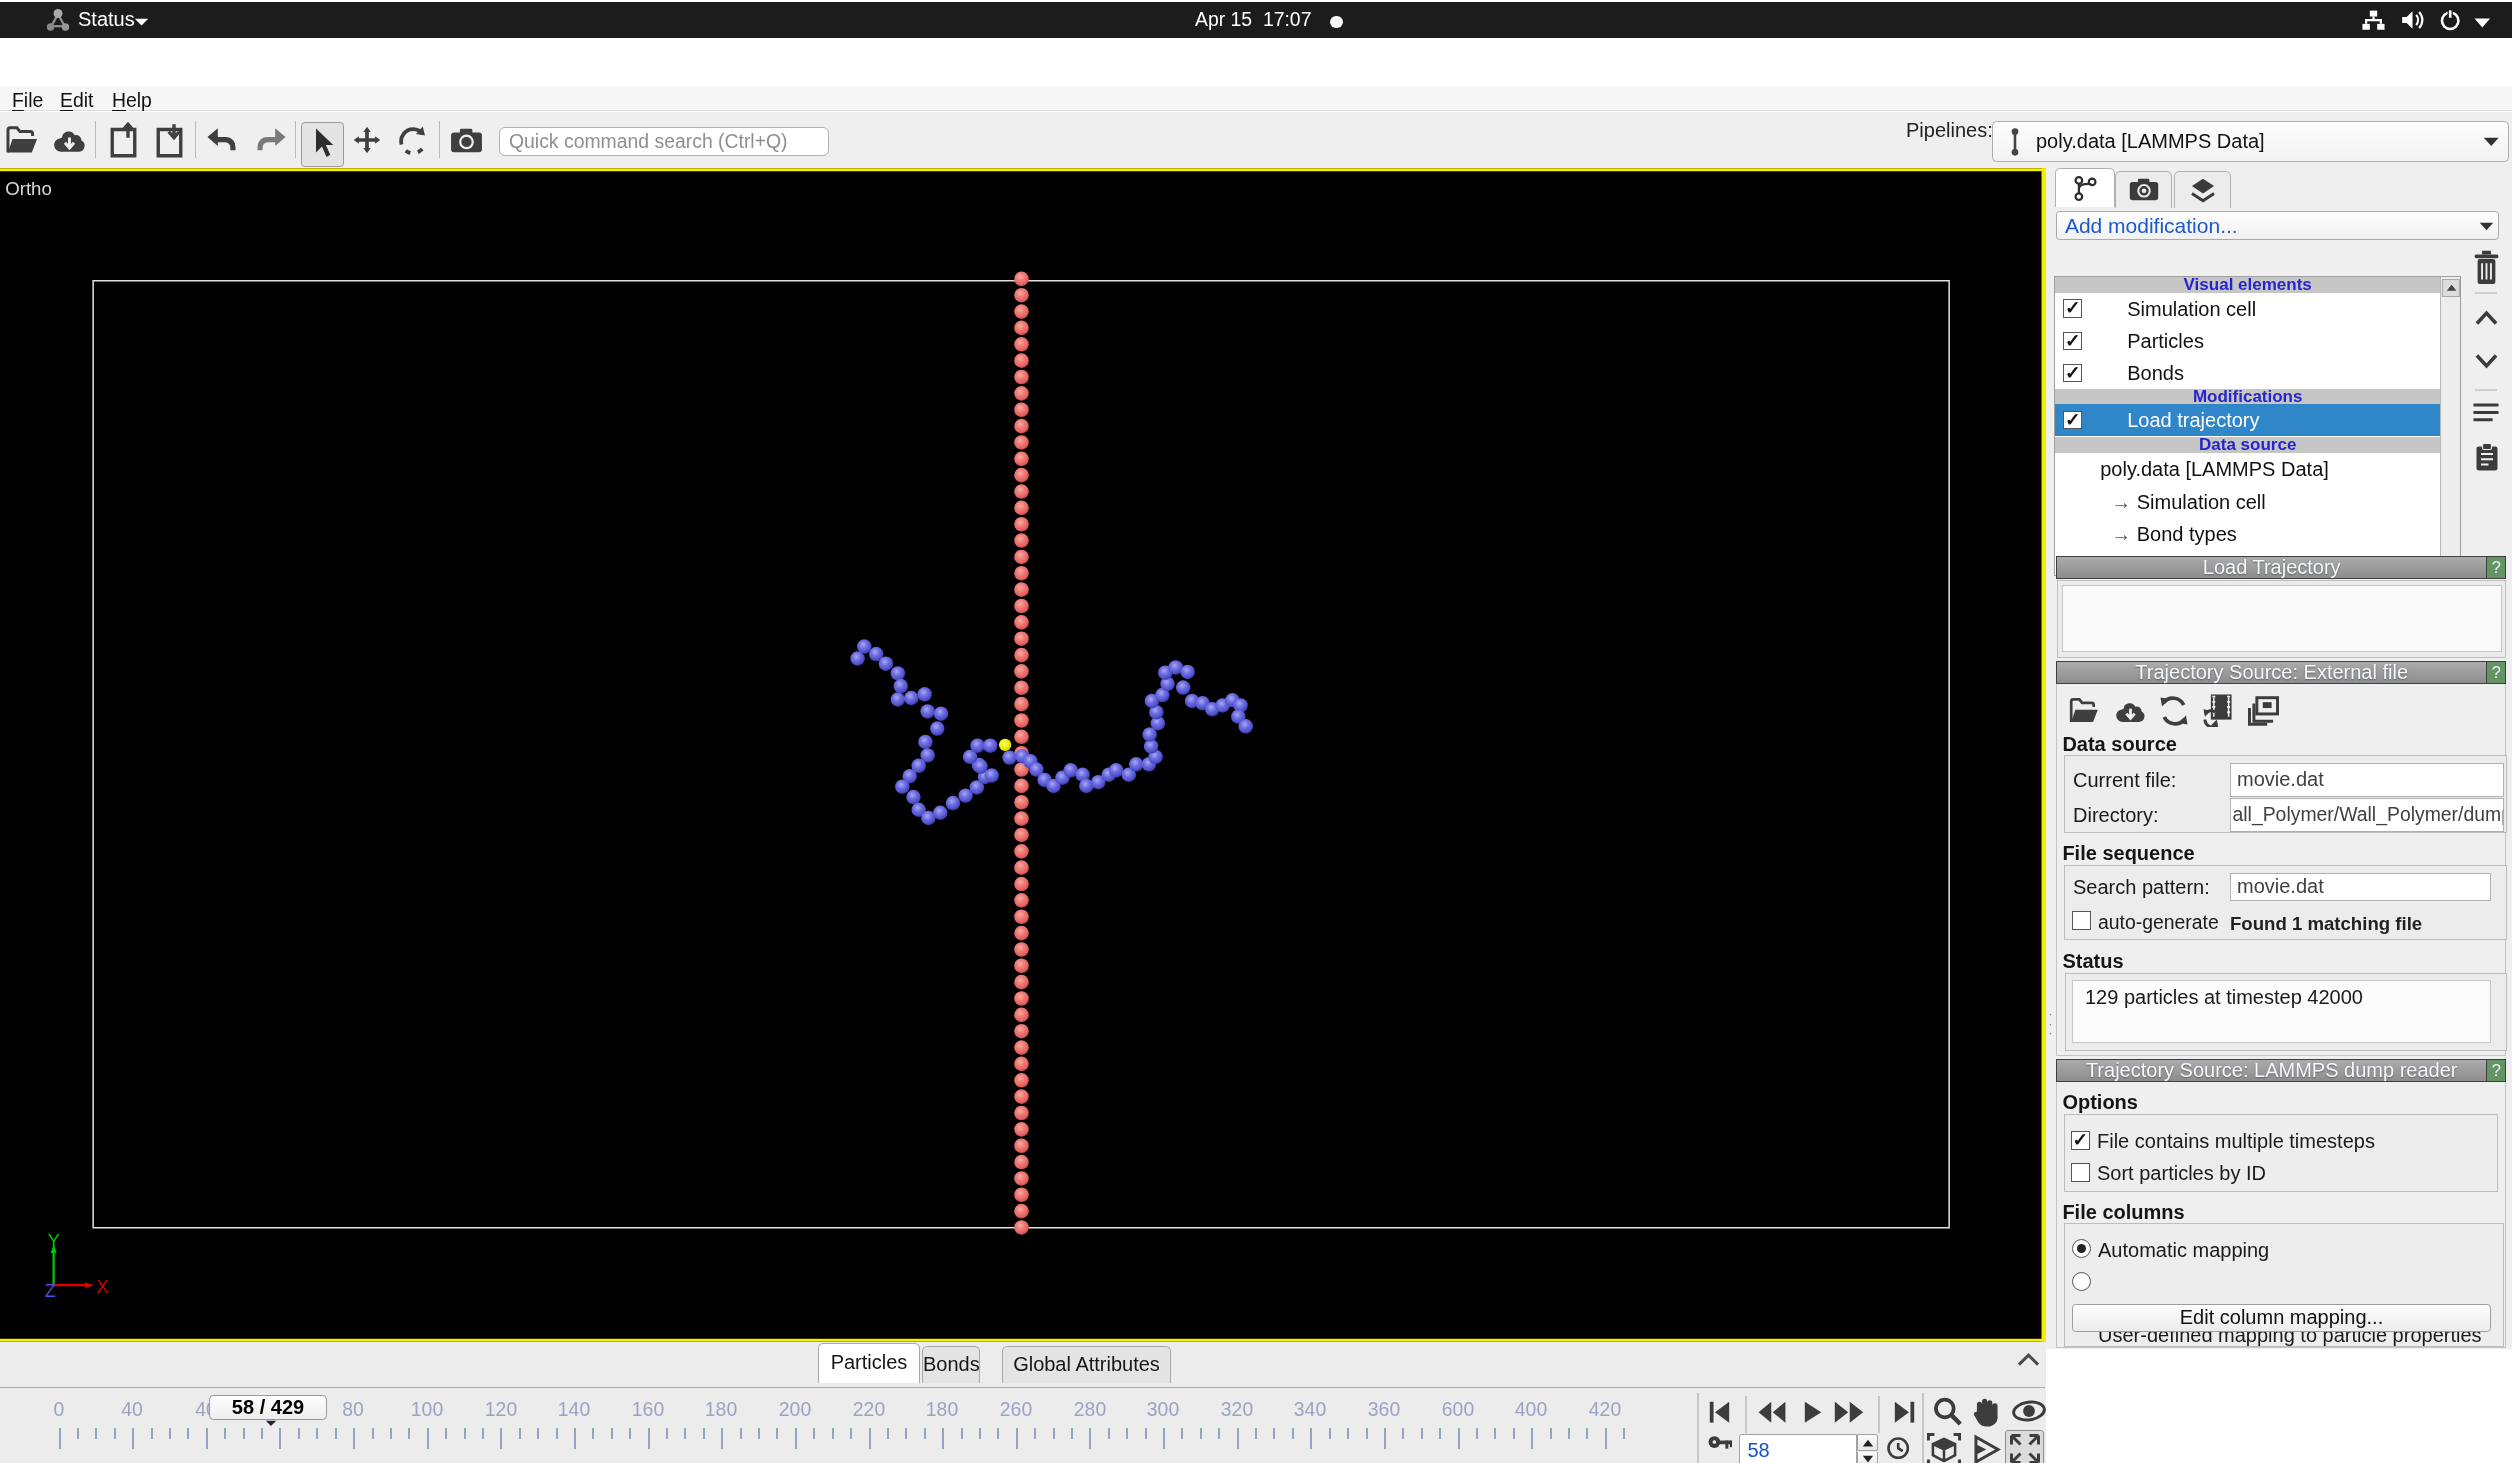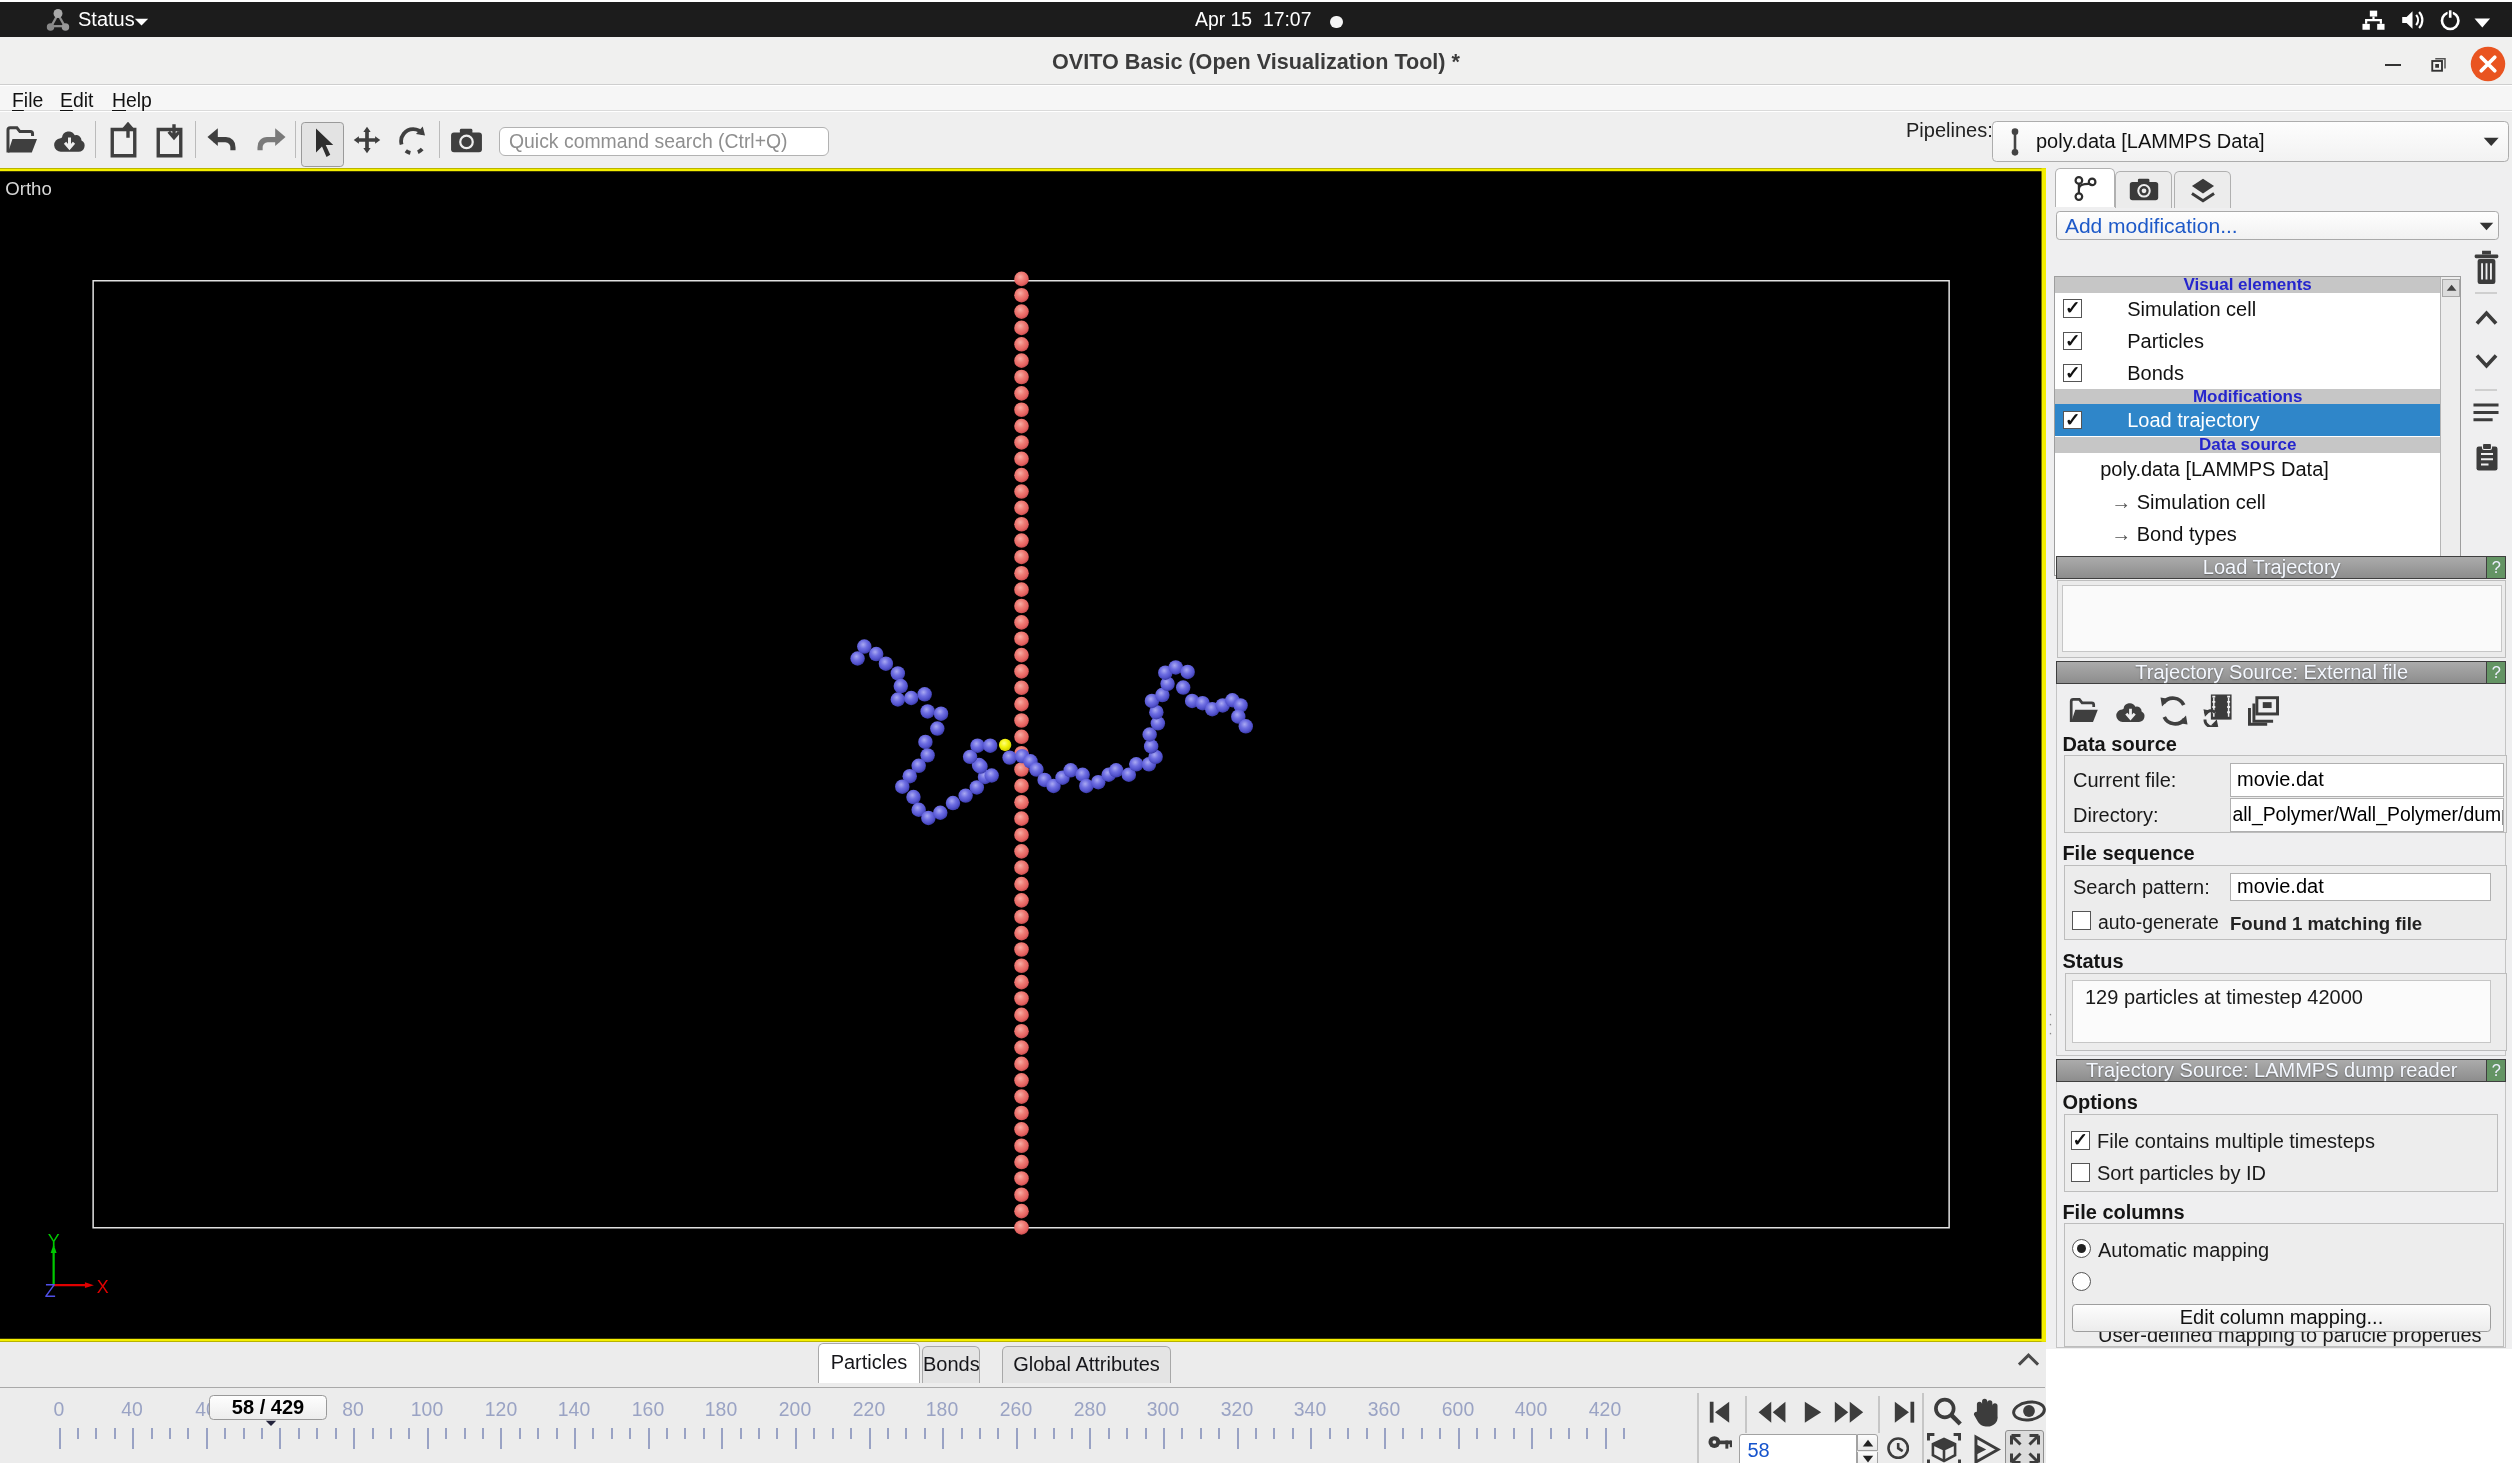--- a/index.html
+++ b/index.html
@@ -28,21 +28,21 @@
 #rpanel{position:absolute;left:2046px;top:168px;width:466px;height:1295px;background:#fff;}
 #rpanelgray{position:absolute;left:0;top:0;width:466px;height:1181px;background:#efeff0;}
 .tab{position:absolute;background:#ececec;border:0.7px solid #b0b0b0;border-bottom:none;border-radius:5.2px 5.2px 0 0;}
 .combo{background:linear-gradient(#fefefe,#f1f1f1);border:1.5px solid #a9a9a9;border-radius:3.7px;}
 .ptxt{font-size:20px;color:#1a1a1a;}
 .blab{position:absolute;font-size:20px;font-weight:bold;color:#151515;}
 .hdr{position:absolute;height:23px;background:linear-gradient(#ababab,#8d8d8d);border:1.5px solid #3f3f3f;display:flex;}
 .hdr .t{flex:1;text-align:center;font-size:20px;color:#f4f8ff;line-height:20px;text-shadow:0 0.7px 1.5px #606060;}
 .hdr .q{width:19.4px;background:#649464;border-left:1.5px solid #3f3f3f;color:#eef;font-size:16.4px;text-align:center;line-height:20px;}
 .gbox{position:absolute;background:#ececec;border:0.7px solid #bdbdbd;}
-.inp{position:absolute;background:#fff;border:1.5px solid #b0b0b0;font-size:20px;color:#000000;padding-left:6px;}
+.inp{position:absolute;background:#fff;border:1.5px solid #b0b0b0;font-size:20px;color:#404040;padding-left:6px;}
 .cb{position:absolute;width:18.6px;height:18.6px;background:#fff;border:1.5px solid #555;font-size:18.6px;font-weight:bold;line-height:16.4px;text-align:center;color:#111;}
 .rad{position:absolute;width:19.4px;height:19.4px;background:#fff;border:1.5px solid #555;border-radius:50%;}
 .rad.sel::after{content:"";position:absolute;left:3.7px;top:3.7px;width:9px;height:9px;border-radius:50%;background:#222;}
 
 #plist{position:absolute;left:8.2px;top:76px;width:407px;height:300px;background:#fff;border:0.7px solid #9e9e9e;overflow:hidden;margin-top:32px;}
 .lhdr{position:absolute;left:0;width:385px;height:15.7px;background:#c6c6c6;text-align:center;font-size:17px;font-weight:bold;color:#2525cd;line-height:16.4px;}
 .lrow{position:absolute;left:0;width:385px;height:32px;font-size:20px;color:#111;}
 .lrow .cb{left:8.2px;top:6.7px;}
 .lrow .lt{position:absolute;left:72px;top:5.2px;}
 
@@ -85,35 +85,20 @@
  <svg class="abs" style="left:2439px;top:6px" width="22.4" height="24" viewBox="0 0 30 32">
   <circle cx="15" cy="17" r="11" stroke="#fff" stroke-width="3.5" fill="none"></circle>
   <line x1="15" y1="2" x2="15" y2="14" stroke="#1c1c1c" stroke-width="7"></line>
   <line x1="15" y1="3" x2="15" y2="13" stroke="#fff" stroke-width="3.5"></line>
  </svg>
  <svg class="abs" style="left:2473px;top:15px" width="18.6" height="11.2" viewBox="0 0 25 15">
           <path d="M2 2 L23 2 L12.5 14 Z" fill="#fff"></path>
         </svg>
 </circle></div>
 
-<div id="titlebar">
- <div id="title">OVITO Basic (Open Visualization Tool) *</div>
- <div class="abs" style="left:2385px;top:27px;width:15.7px;height:2.2px;background:#333;"></div>
- <svg class="abs" style="left:2430px;top:54px" width="0" height="0"></svg>
- <svg class="abs" style="left:2430px;top:18px" width="18" height="18" viewBox="0 0 24 24">
-   <path d="M7 5 h13 v13" stroke="#555" stroke-width="2" fill="none"></path>
-   <rect x="3" y="8" width="13" height="13" fill="#f0f0ef" stroke="#333" stroke-width="2.5"></rect>
-   <rect x="7" y="12" width="5" height="5" fill="#333"></rect>
- </svg>
-
- <svg class="abs" style="left:2470px;top:9px" width="36" height="36" viewBox="0 0 48 48">
-   <circle cx="24" cy="24" r="23" fill="#e95420"></circle>
-   <path d="M15 15 L33 33 M33 15 L15 33" stroke="#fff" stroke-width="5" stroke-linecap="round"></path>
- </svg>
-</div>
 
 <div id="menubar">
  <div class="menuitem" style="left:12px"><u>F</u>ile</div>
  <div class="menuitem" style="left:60px"><u>E</u>dit</div>
  <div class="menuitem" style="left:112px"><u>H</u>elp</div>
 </div>
 
 <div id="toolbar">
  <svg class="abs" style="left:5.2px;top:12px" width="35" height="33" viewBox="0 0 47 44">
   <path d="M4 38 L4 8 Q4 5 7 5 L16 5 L20 10 L34 10 Q37 10 37 13 L37 16" fill="none" stroke="#3f3f3f" stroke-width="4"></path>

